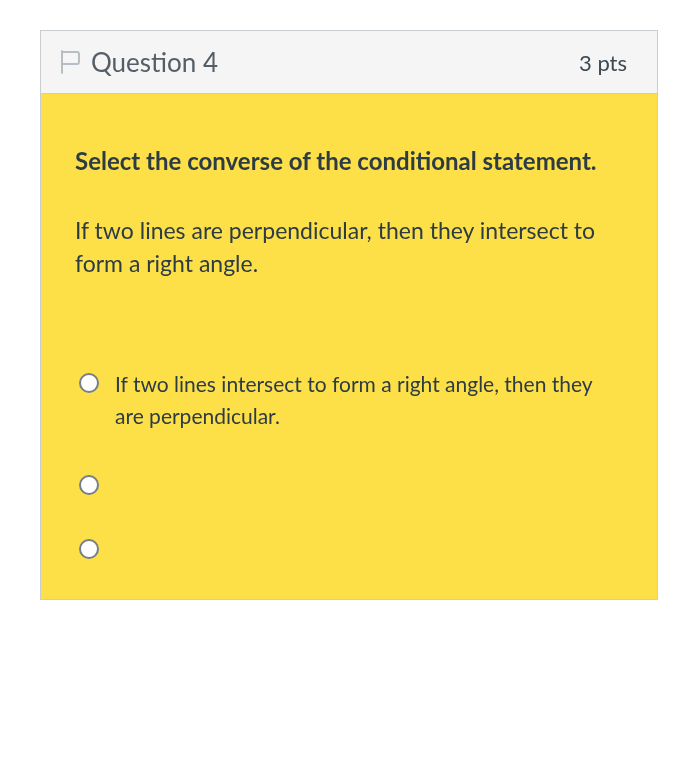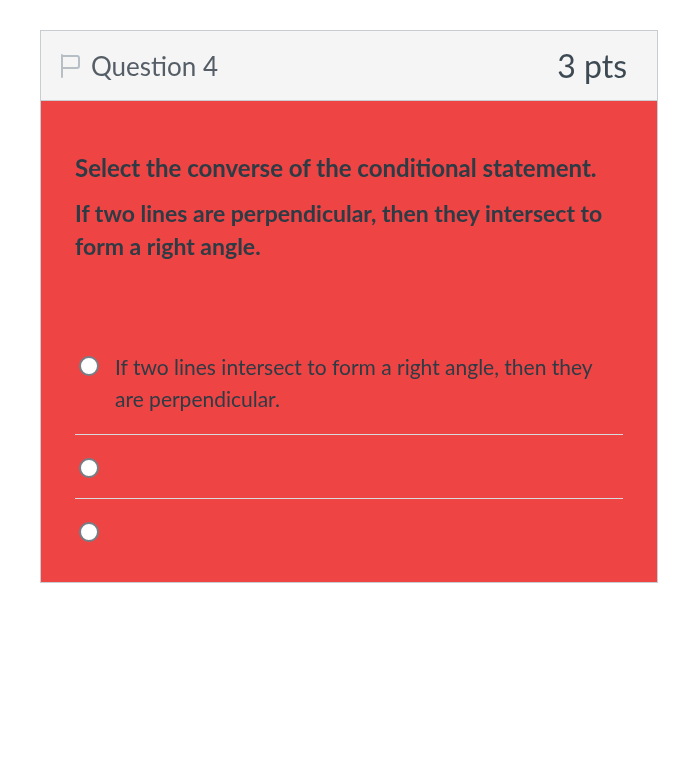--- a/index.html
+++ b/index.html
@@ -10,21 +10,21 @@
     body {
       font-family: "Lato", "Helvetica Neue", Helvetica, Arial, sans-serif;
       background: #ffffff;
       width: 688px;
       height: 758px;
       padding: 30px 30px 30px 40px;
       color: #2d3b45;
     }
     .question-card {
       border: 1px solid #c7cdd1;
-      background: #ef4444;
+      background: #fde047;
     }
     .question-header {
       display: flex;
       justify-content: space-between;
       align-items: center;
       background: #f5f5f5;
       border-bottom: 1px solid #c7cdd1;
       padding: 15px 30px 15px 18px;
     }
     .question-title-wrap {
@@ -36,36 +36,36 @@
       width: 22px;
       height: 26px;
       flex-shrink: 0;
     }
     .question-title {
       font-size: 26px;
       font-weight: 400;
       color: #555e66;
     }
     .question-points {
-      font-size: 32px;
+      font-size: 22px;
       color: #3d4a53;
     }
     .question-body {
       padding: 50px 34px 10px 34px;
     }
     .prompt-bold {
       font-size: 24px;
       font-weight: 700;
       line-height: 1.4;
       color: #2d3b45;
-      margin-bottom: 12px;
+      margin-bottom: 36px;
     }
     .prompt-text {
       font-size: 23px;
-      font-weight: 700;
+      font-weight: 400;
       line-height: 1.45;
       color: #2d3b45;
       margin-bottom: 60px;
     }
     .answers {
       padding: 0 34px 20px 34px;
     }
     .answer-row {
       display: flex;
       align-items: flex-start;

